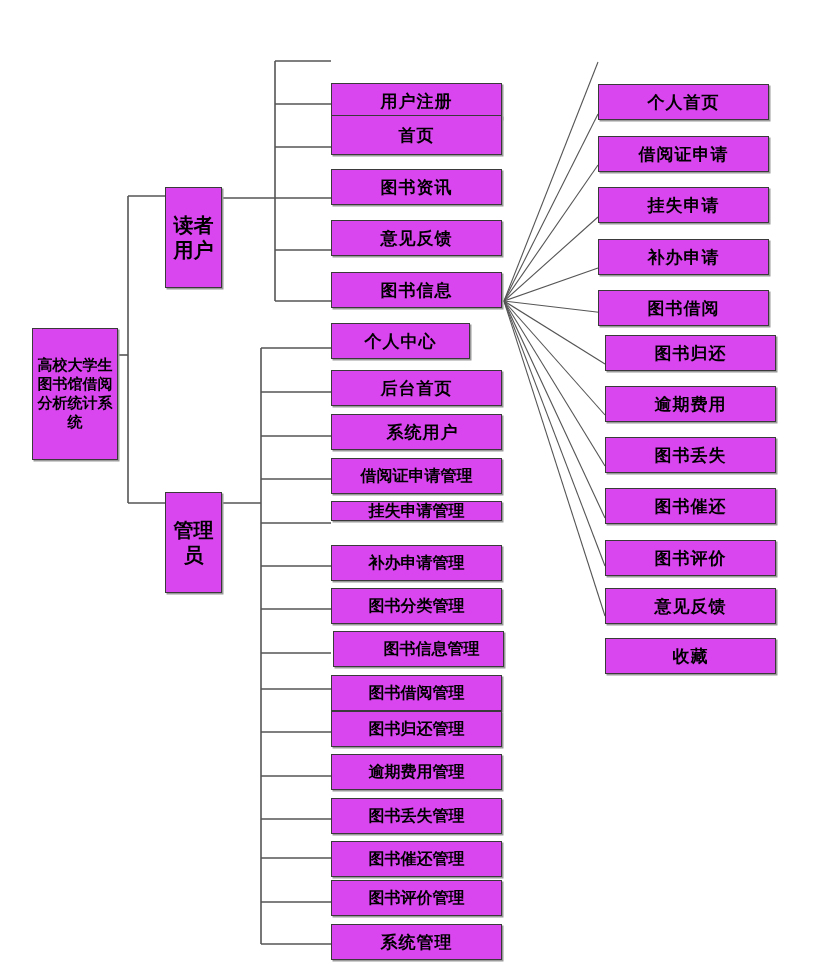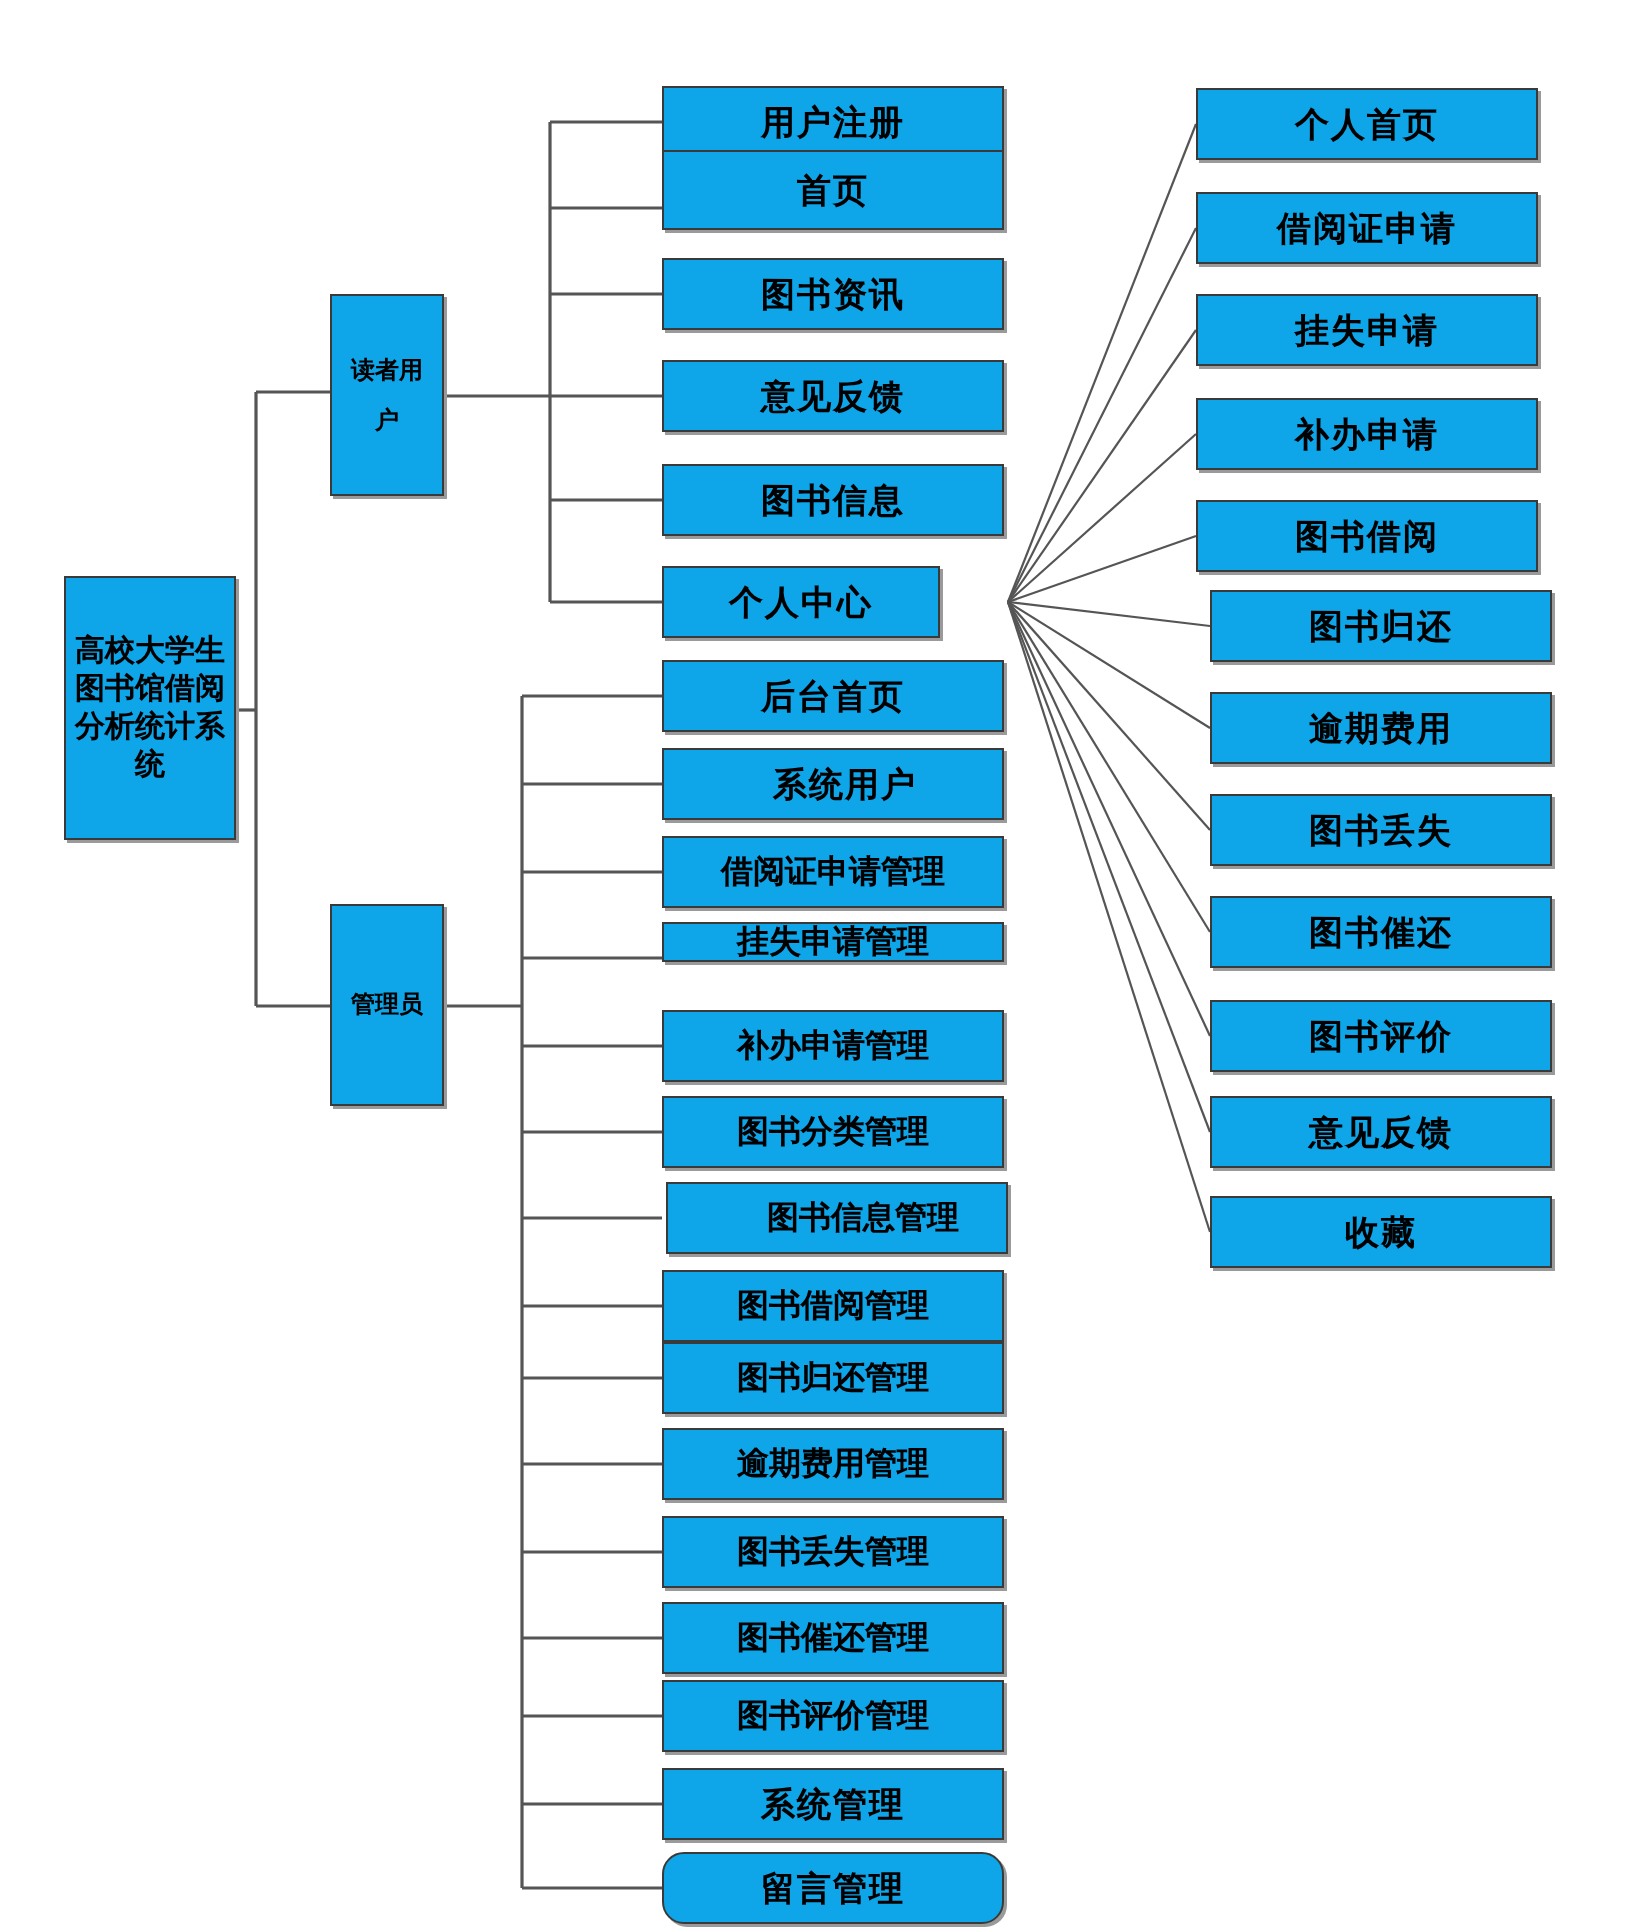--- a/index.html
+++ b/index.html
@@ -23,39 +23,40 @@
     left: 0;
     top: 0;
     width: 821px;
     height: 965px;
     pointer-events: none;
   }
   .node {
     position: absolute;
     box-sizing: border-box;
     border: 1px solid #3a3a3a;
-    background: #0ea5e9;
+    background: #d946ef;
     box-shadow: 1.5px 1.5px 0 0 #9a9a9a;
     display: flex;
     align-items: center;
     justify-content: center;
     text-align: center;
     color: #000000;
     font-weight: bold;
     letter-spacing: 0.5px;
     z-index: 2;
+    margin-top: 40px;
   }
   .node-root {
     font-size: 15px;
     line-height: 19px;
     padding: 2px 3px;
     letter-spacing: 0px;
   }
   .node-actor {
-    font-size: 12px;
+    font-size: 20px;
     line-height: 25px;
     letter-spacing: 0px;
     padding: 0 4px;
   }
   .node-leaf {
     font-size: 17px;
     letter-spacing: 1px;
     white-space: nowrap;
   }
   .node-leaf.tight {

